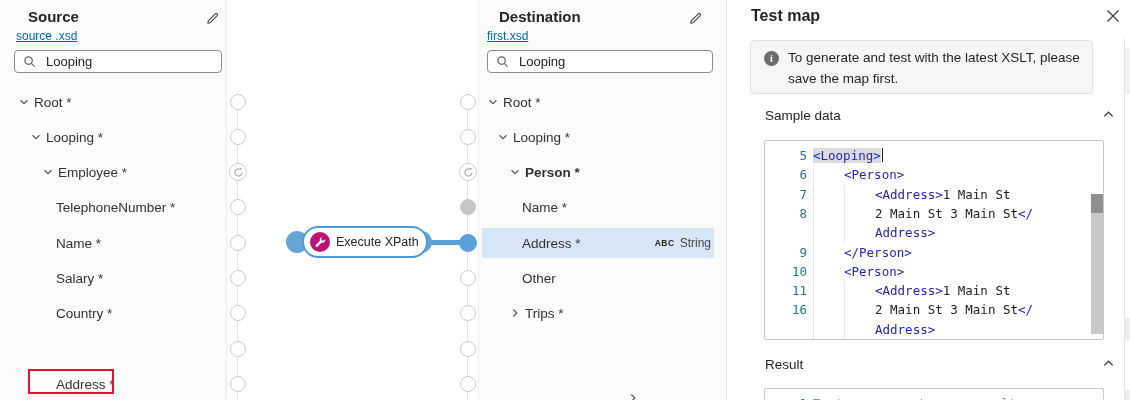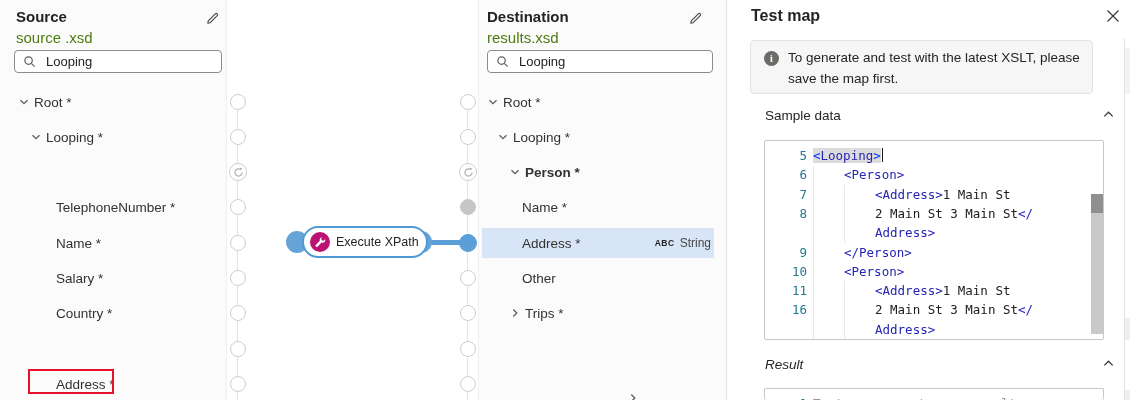--- a/index.html
+++ b/index.html
@@ -4,22 +4,22 @@
 <style>
   html,body{margin:0;padding:0;background:#fff;}
   #app{position:relative;width:1130px;height:400px;overflow:hidden;
        font-family:"Liberation Sans","DejaVu Sans",sans-serif;background:#fff;color:#242424;}
   #app *{box-sizing:border-box;}
 
   
   .schema-panel{position:absolute;top:0;height:400px;background:#fbfbfc;}
   #source-panel{left:0;width:227px;border-right:1px solid #efefef;}
   #dest-panel{left:478px;width:249px;border-left:1px solid #efefef;border-right:1px solid #e3e3e3;}
-  .p-title{position:absolute;font-size:15px;font-weight:600;color:#252423;}
-  .p-sub{position:absolute;font-size:15px;color:#4d7c0f;}
+  .p-title{position:absolute;font-size:15px;font-weight:600;color:#252423;margin-left:12px;}
+  .p-sub{position:absolute;font-size:12px;color:#0369a1;text-decoration:underline;}
   .edit-btn{position:absolute;width:20px;height:20px;background:transparent;border:0;padding:2px;cursor:pointer;}
   .searchbox{position:absolute;height:23px;background:#fff;border:1px solid #8d8b89;border-radius:4px;
              display:flex;align-items:center;padding-left:8px;}
   .searchbox input{border:0;outline:0;background:transparent;font-size:13px;color:#242424;margin-left:8px;width:80%;
                    font-family:"Liberation Sans",sans-serif;}
 
   
   .trow{position:absolute;height:28px;display:flex;align-items:center;font-size:13.5px;color:#33322f;cursor:pointer;}
   .trow .chev{width:14px;height:12px;margin-right:2px;display:inline-flex;align-items:center;}
   .tlabel{white-space:nowrap;}
@@ -98,21 +98,21 @@
     </div>
   </div>
 
   <div id="dest-panel" class="schema-panel">
     <div class="p-title" style="left:8px;top:8px;">Destination</div>
     <button class="edit-btn" style="left:206px;top:9px;">
       <svg viewBox="0 0 16 16" width="15" height="15">
           <path d="M3 13l.5-2.5L11 3a1.4 1.4 0 0 1 2 2l-7.5 7.5z" fill="none" stroke="#484644" stroke-width="1.2" stroke-linejoin="round"></path>
         </svg>
     </button>
-    <div class="p-sub" style="left:8px;top:29px;">results.xsd</div>
+    <div class="p-sub" style="left:8px;top:29px;">first.xsd</div>
     <div class="searchbox" style="left:8px;top:50px;width:226px;">
       <svg width="13" height="13" viewBox="0 0 14 14">
           <circle cx="6" cy="6" r="4" fill="none" stroke="#5f5d5b" stroke-width="1.3"></circle>
           <path d="M9 9l3.5 3.5" stroke="#5f5d5b" stroke-width="1.3"></path>
         </svg>
       <input value="Looping" style="">
     </div>
   </div>
 
   <div class="vline" style="left:237px;top:101px;height:299px;"></div>
@@ -175,21 +175,21 @@
         <div class="cline" style="top: 159px; padding-left: 62px;"><span class="tok-text">2 Main St 3 Main St</span><span class="tok-tag">&lt;/</span></div>
         <span class="lnum" style="top: 179px;"></span>
         <div class="cline" style="top: 179px; padding-left: 62px;"><span class="tok-tag">Address&gt;</span></div>
         <span class="lnum" style="top: 198px;">13</span>
         <div class="cline" style="top: 198px; padding-left: 31px;"></div>
       </div>
     <div class="sb-thumb" style="top:53px;height:140px;"></div>
     <div class="sb-dark" style="top:53px;height:19px;"></div>
   </div>
 
-  <div class="sec-label" style="left:765px;top:357px;font-style:italic;">Result</div>
+  <div class="sec-label" style="left:765px;top:357px;">Result</div>
   <button class="sec-chev" style="left:1099px;top:355px;">
     <svg width="13" height="13" viewBox="0 0 14 14">
         <path d="M2.5 9L7 4.5 11.5 9" fill="none" stroke="#3b3a39" stroke-width="1.4"></path>
       </svg>
   </button>
 
   <div id="result-editor" class="editor">
     <div id="result-lines">
         <span class="lnum" style="top: 5px;">1</span>
         <div class="cline" style="top: 5px; padding-left: 0px;"><span class="tok-placeholder">Test your map to see results</span></div>
@@ -212,20 +212,28 @@
     <span class="dot" style="left: 230px; top: 93.5px;"></span>
     <div class="trow" style="left: 0px; top: 123px; width: 227px; padding-left: 30px;">
       <span class="chev">
         <svg width="12" height="12" viewBox="0 0 12 12">
           <path d="M2.5 4.2 6 7.7 9.5 4.2" fill="none" stroke="#605e5c" stroke-width="1.3"></path>
         </svg>
       </span>
       <span class="tlabel">Looping *</span>
     </div>
     <span class="dot" style="left: 230px; top: 128.8px;"></span>
+    <div class="trow" style="left: 0px; top: 158px; width: 227px; padding-left: 42px;">
+      <span class="chev">
+        <svg width="12" height="12" viewBox="0 0 12 12">
+          <path d="M2.5 4.2 6 7.7 9.5 4.2" fill="none" stroke="#605e5c" stroke-width="1.3"></path>
+        </svg>
+      </span>
+      <span class="tlabel">Employee *</span>
+    </div>
     <span class="dot loop" style="left: 229px; top: 163.1px;">
       <svg width="11" height="11" viewBox="0 0 16 16">
         <path d="M13.2 8A5.2 5.2 0 1 1 10 3.2" fill="none" stroke="#a8a6a4" stroke-width="1.6"></path>
         <path d="M10 .6l.5 3.6 3.3-1.3z" fill="#a8a6a4"></path>
       </svg>
     </span>
     <div class="trow" style="left: 0px; top: 193px; width: 227px; padding-left: 56px;">
       <span class="tlabel">TelephoneNumber *</span>
     </div>
     <span class="dot" style="left: 230px; top: 199.4px;"></span>

